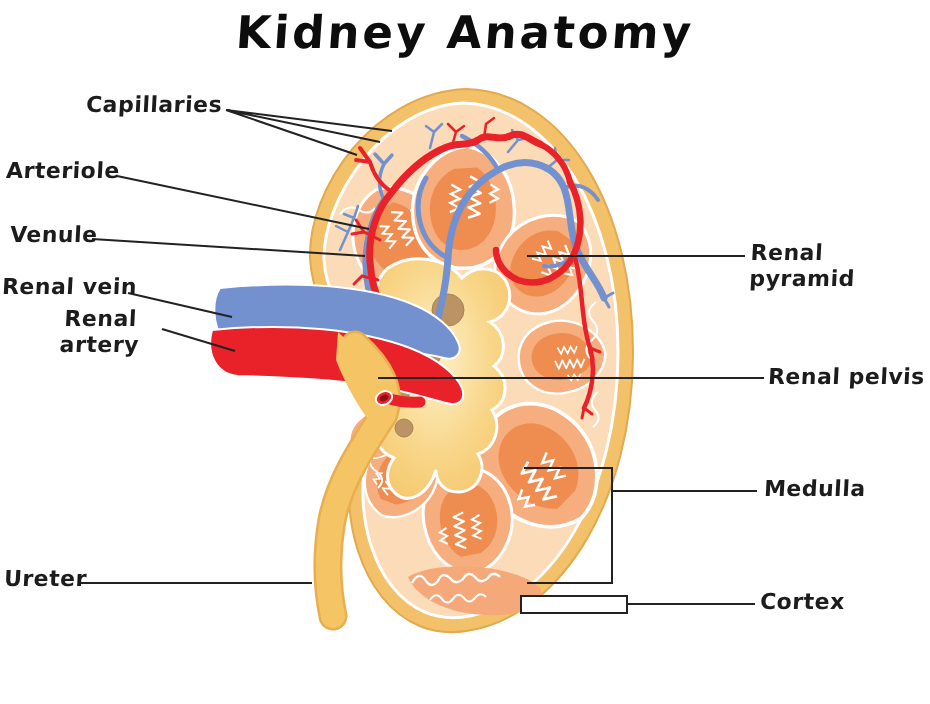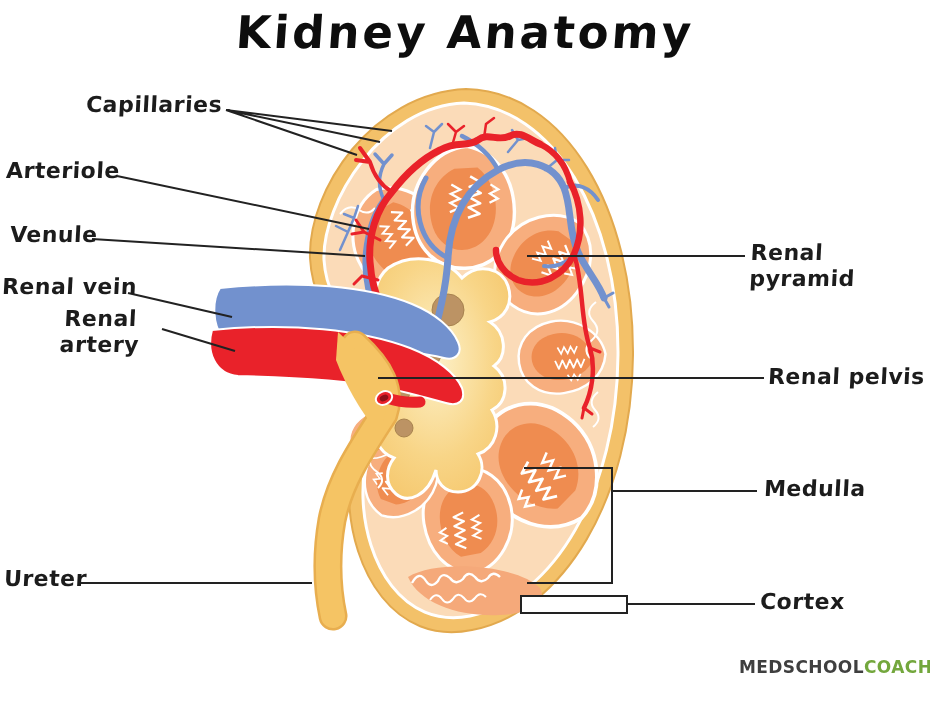--- a/index.html
+++ b/index.html
@@ -173,29 +173,14 @@
   <div class="lbl" style="left:10px;top:222px">Venule</div>
   <div class="lbl" style="left:2px;top:274px">Renal vein</div>
   <div class="lbl" id="label-renal-artery" style="left:40px;top:306px">Renal
 artery</div>
   <div class="lbl" style="left:4px;top:566px">Ureter</div>
   <div class="lbl" style="left:750px;top:240px">Renal pyramid</div>
   <div class="lbl" style="left:768px;top:364px">Renal pelvis</div>
   <div class="lbl" style="left:764px;top:476px">Medulla</div>
   <div class="lbl" style="left:760px;top:589px">Cortex</div>
 
-  <div id="logo">
-    <svg width="48" height="52" viewBox="0 0 48 52">
-      <path d="M14,20 L34,20 L34,28 L24,33 L14,28 Z" fill="#2F6B2F"></path>
-      <polygon points="24,3 46,13 24,23 2,13" fill="#4F9440"></polygon>
-      <polygon points="24,3 46,13 24,16 6,11" fill="#5FA54C"></polygon>
-      <line x1="44" y1="14" x2="45" y2="24" stroke="#3C7D34" stroke-width="2"></line>
-      <circle cx="45" cy="25" r="2" fill="#3C7D34"></circle>
-      <path d="M20,24 C15,34 13,43 19,48 C25,53 31,49 30,43 C29,38 25,37 23,40" fill="none" stroke="#5a5a5a" stroke-width="2"></path>
-      <circle cx="30" cy="42" r="3" fill="#777777"></circle>
-      <path d="M18,22 l-3,6 M24,24 l1,6" stroke="#5a5a5a" stroke-width="2"></path>
-    </svg>
-    <div id="logo-text">
-      <span class="dark">MEDSCHOOL</span><span class="green">COACH</span>
-    </div>
-  </div>
 
 </div>
 
 </body></html>

